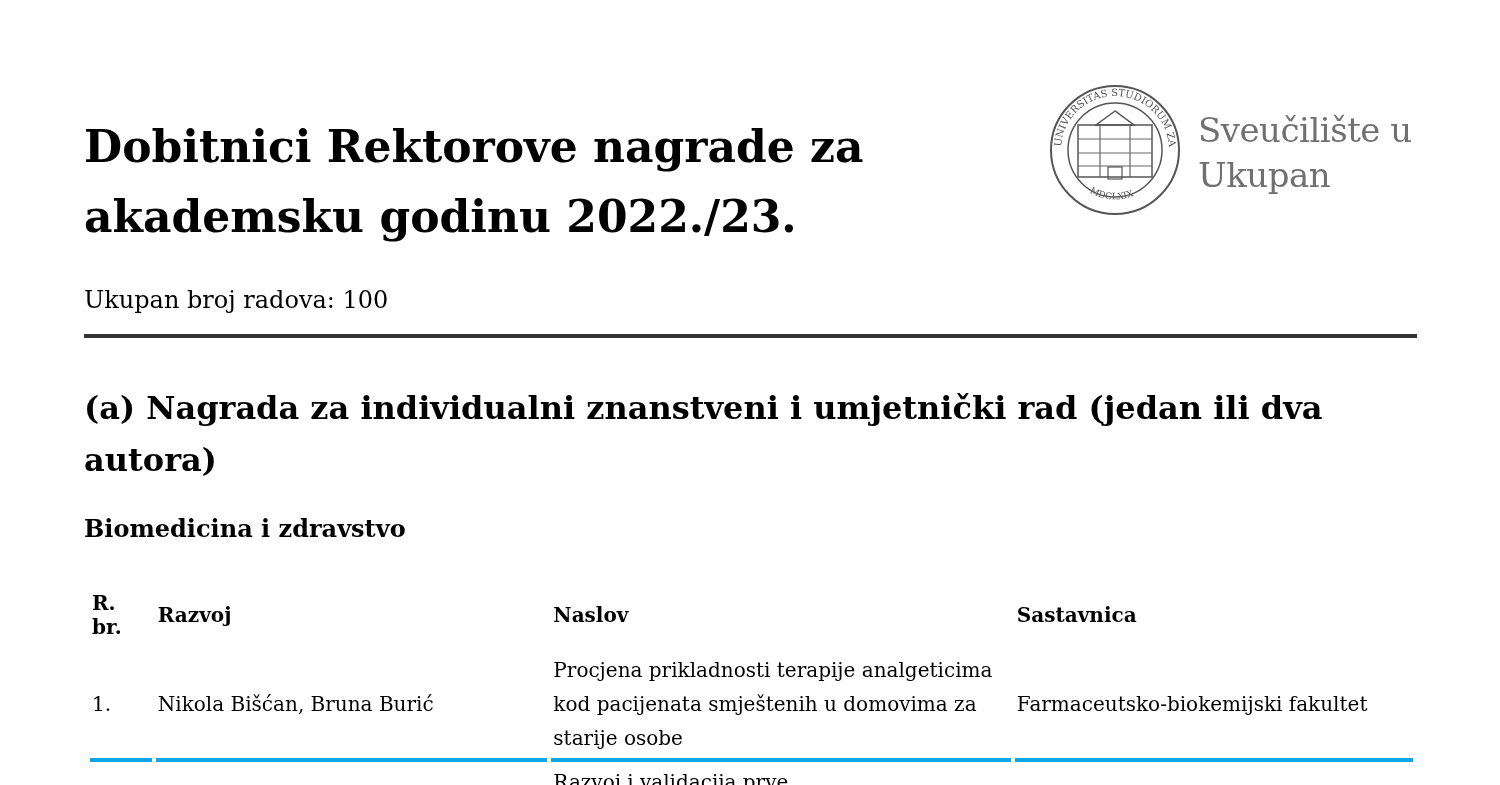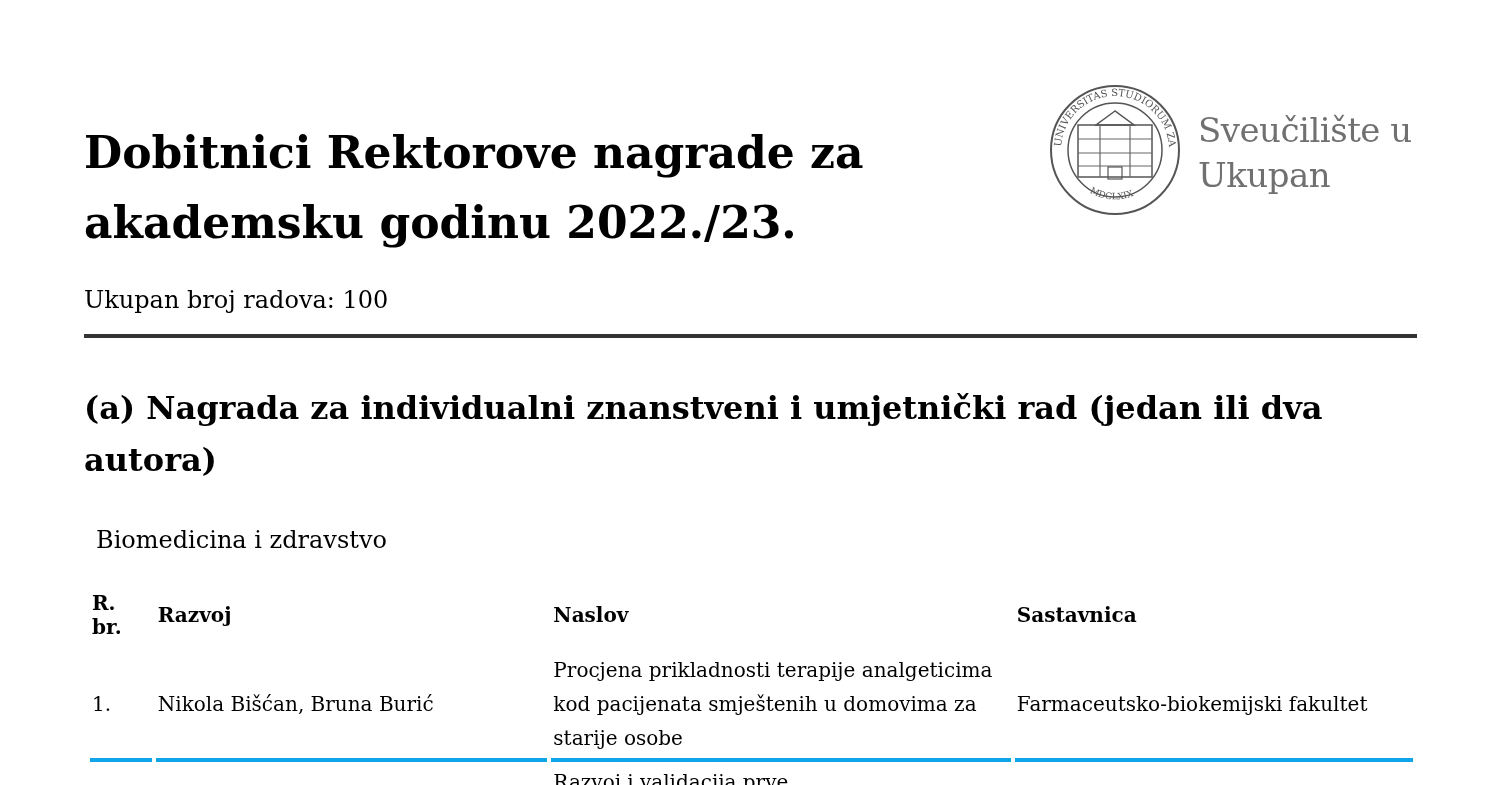--- a/index.html
+++ b/index.html
@@ -1,29 +1,29 @@
 <!DOCTYPE html>
 <html><head>
 <meta charset="utf-8">
 <style>
   html, body { margin:0; padding:0; background:#ffffff; }
   body { width:1500px; height:785px; overflow:hidden; position:relative;
          font-family:"DejaVu Serif", serif; color:#000; }
   .page { position:absolute; left:84px; top:0; width:1333px; }
-  .title { position:absolute; left:0; top:118px; width:900px; margin:0;
+  .title { position:absolute; left:0; top:112px; width:900px; margin:0;
            font-size:44px; font-weight:bold; line-height:70px; }
   .logo { position:absolute; left:964px; top:83px; display:flex; align-items:center; }
   .logo-seal { width:134px; height:134px; }
   .logo-text { margin-left:16px; color:#707070; font-family:"DejaVu Serif", serif;
                font-size:34px; line-height:45px; letter-spacing:-0.5px;margin-top:6px; }
   .count { position:absolute; left:0; top:286px; font-size:24px; }
   .rule { position:absolute; left:0; top:334px; width:1333px; height:4px; background:#333; }
   .section { position:absolute; left:0; top:382px; width:1320px; margin:0;
              font-size:32px; font-weight:bold; line-height:52px; }
-  .subsection { position:absolute; left:0; top:514px; margin:12px; font-size:24px; font-weight:normal; }
+  .subsection { position:absolute; left:0; top:514px; margin:0; font-size:24px; font-weight:bold; }
   table { position:absolute; left:2px; top:580px; border-collapse:separate; border-spacing:4px 0;
           font-size:20px; }
   th { text-align:left; font-weight:bold; padding:4px 2px; vertical-align:middle; height:62px; }
   td { padding:3px 2px 3px 2px; vertical-align:middle; line-height:34px;
        border-bottom:4px solid #0ea5e9; }
   .c1 { width:58px;margin-left:14px; } .c2 { width:390px; } .c3 { width:458px; } .c4 { width:396px; }
 </style>
 </head>
 <body>
 

